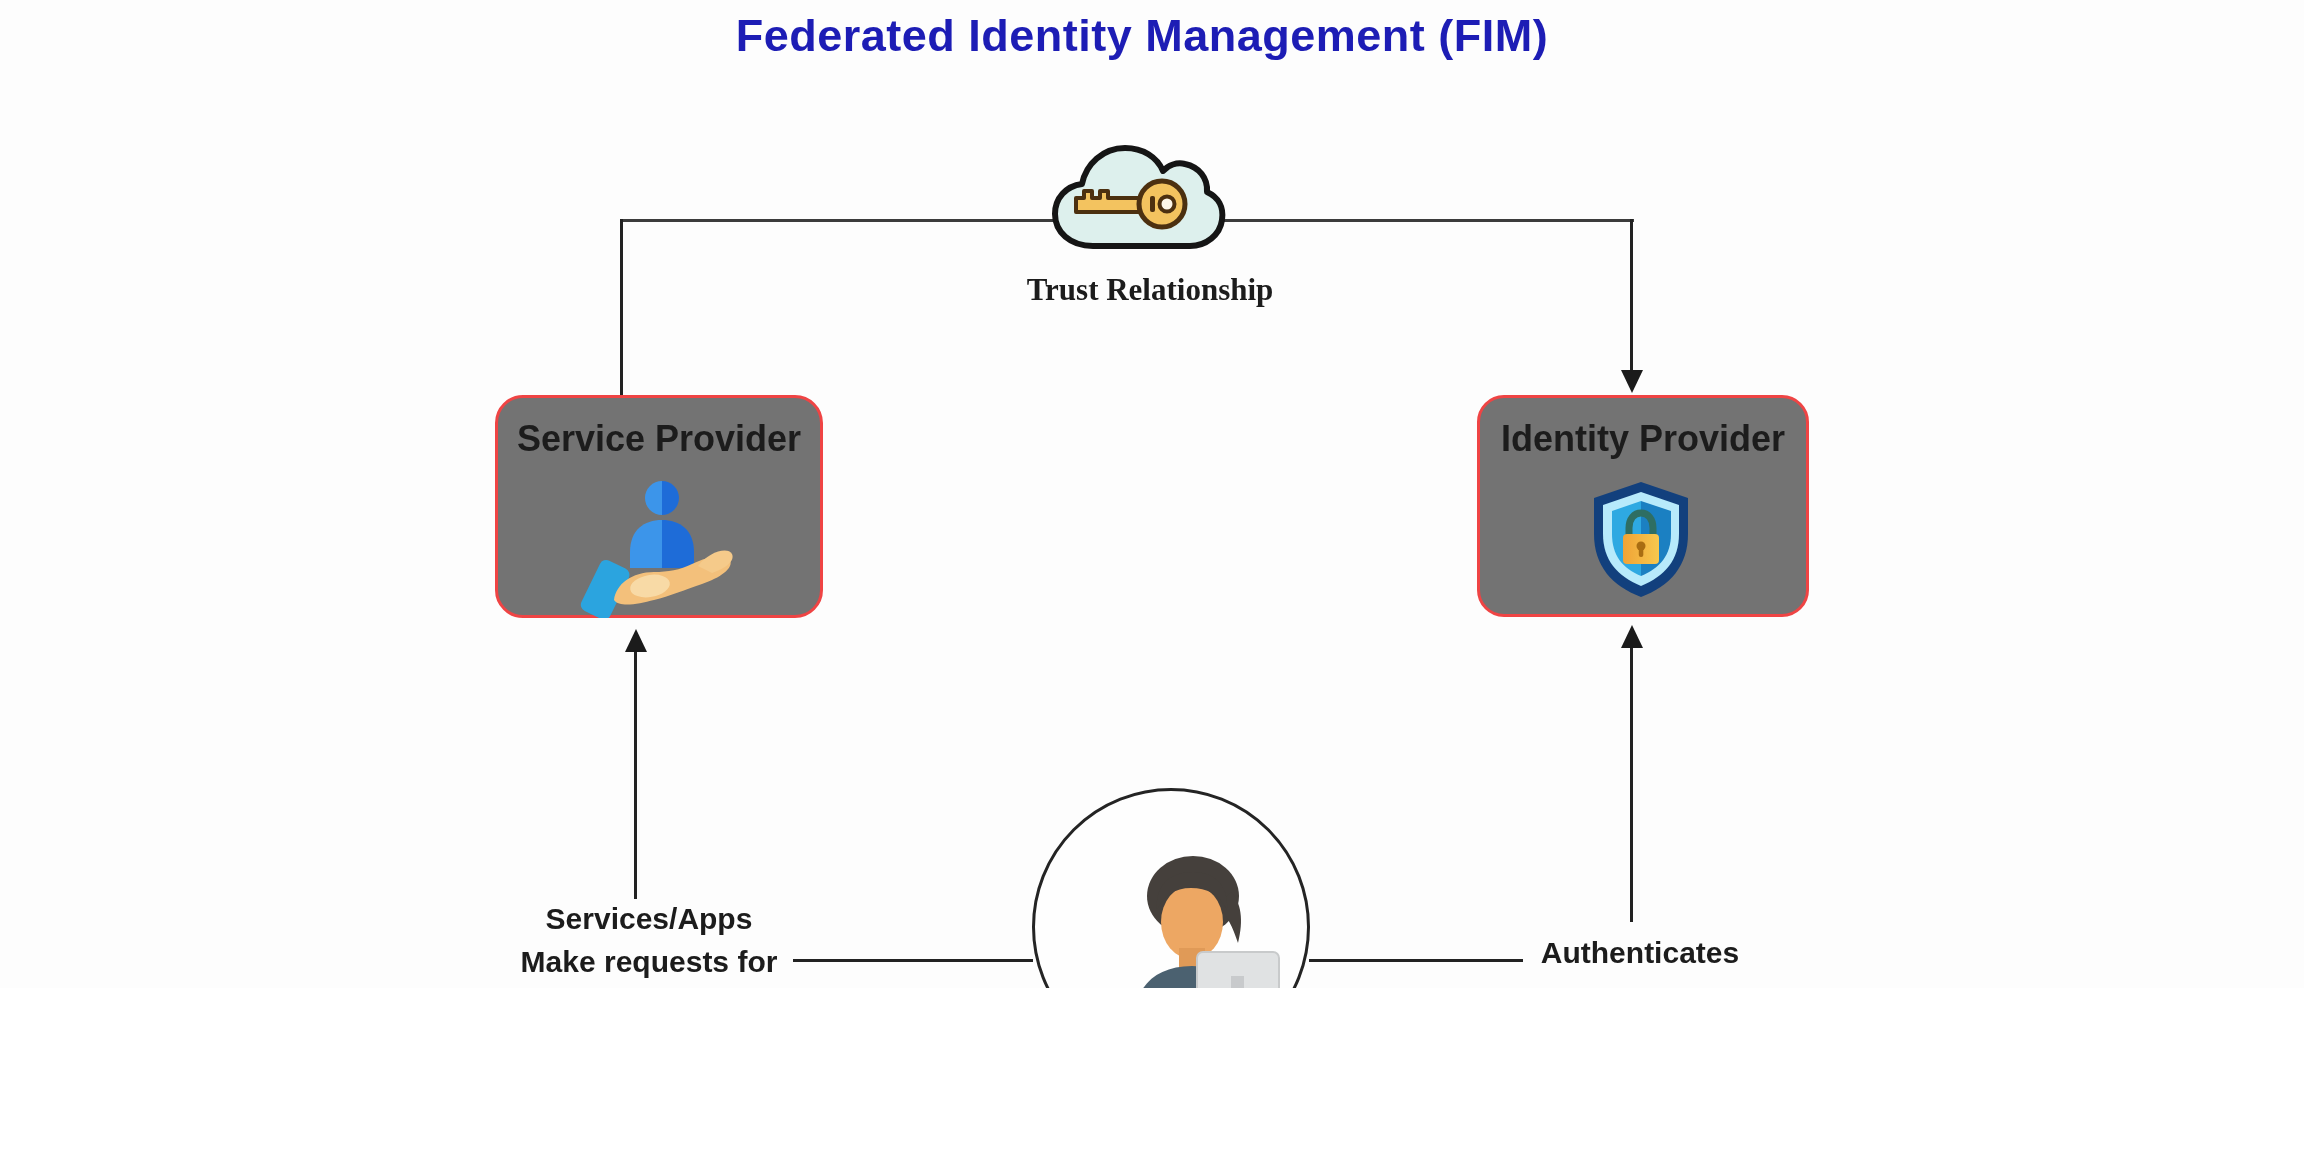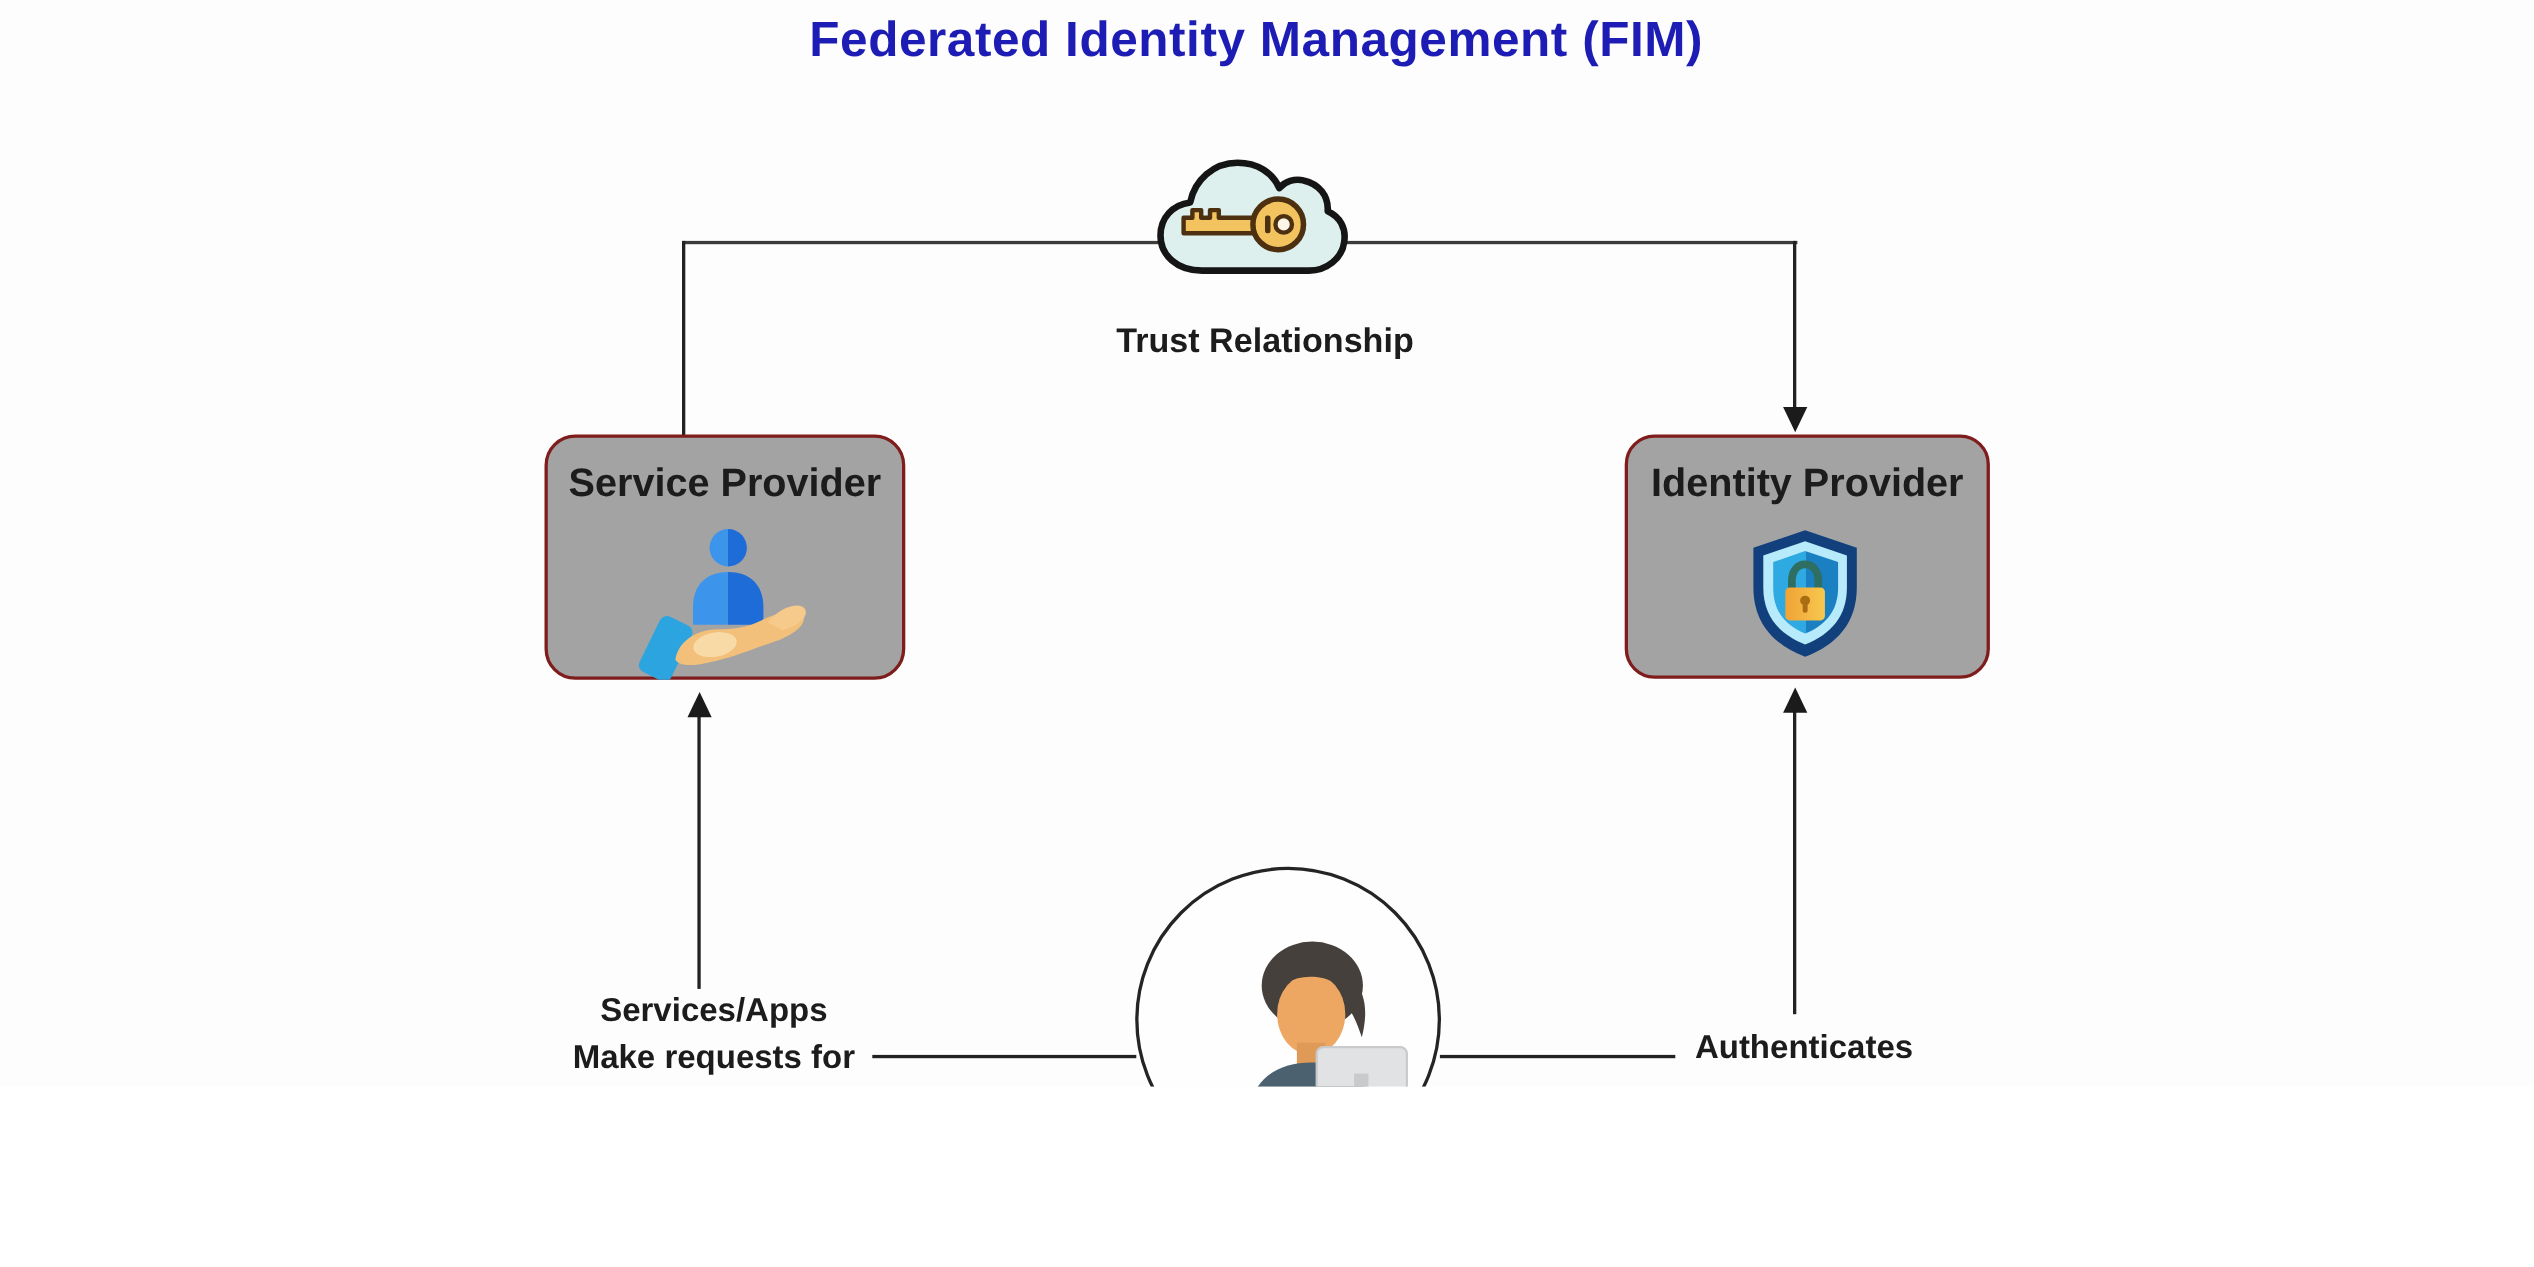--- a/index.html
+++ b/index.html
@@ -22,31 +22,31 @@
     letter-spacing: 0.5px;
   }
   .lbl {
     position: absolute;
     font-weight: 700;
     color: #1c1c1c;
     white-space: nowrap;
     transform: translateX(-50%);
     text-align: center;
   }
-  .lbl-trust  { left: 1150px; top: 292px; font-size: 31px; }
+  .lbl-trust  { left: 1150px; top: 272px; font-size: 31px; font-family: Liberation Serif, serif; }
   .lbl-user   { left: 1211px; top: 1090px; font-size: 31px; }
   .lbl-make   { left: 649px;  top: 897px; font-size: 30px; line-height: 43px; }
   .lbl-auth   { left: 1640px; top: 936px; font-size: 30px; }
   .line { position: absolute; background: #3c3c3c; }
   .line.dark { background: #222222; }
   .box {
     position: absolute;
-    border: 3px solid #7f1d1d;
+    border: 3px solid #ef4444;
     border-radius: 28px;
-    background: #a3a3a3;
+    background: #737373;
   }
   .box-sp  { left: 495px;  top: 395px; width: 328px; height: 223px; }
   .box-idp { left: 1477px; top: 395px; width: 332px; height: 222px; border-radius: 27px; }
   .box-label {
     position: absolute;
     left: 50%; top: 20px;
     transform: translateX(-50%);
     font-size: 36px; font-weight: 700;
     color: #1c1c1c; white-space: nowrap;
   }

